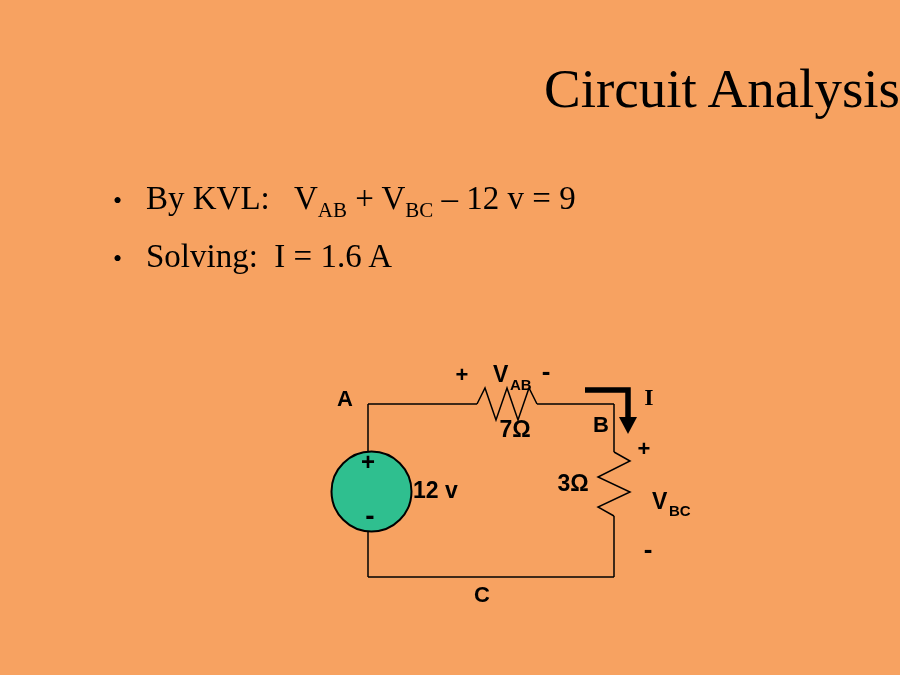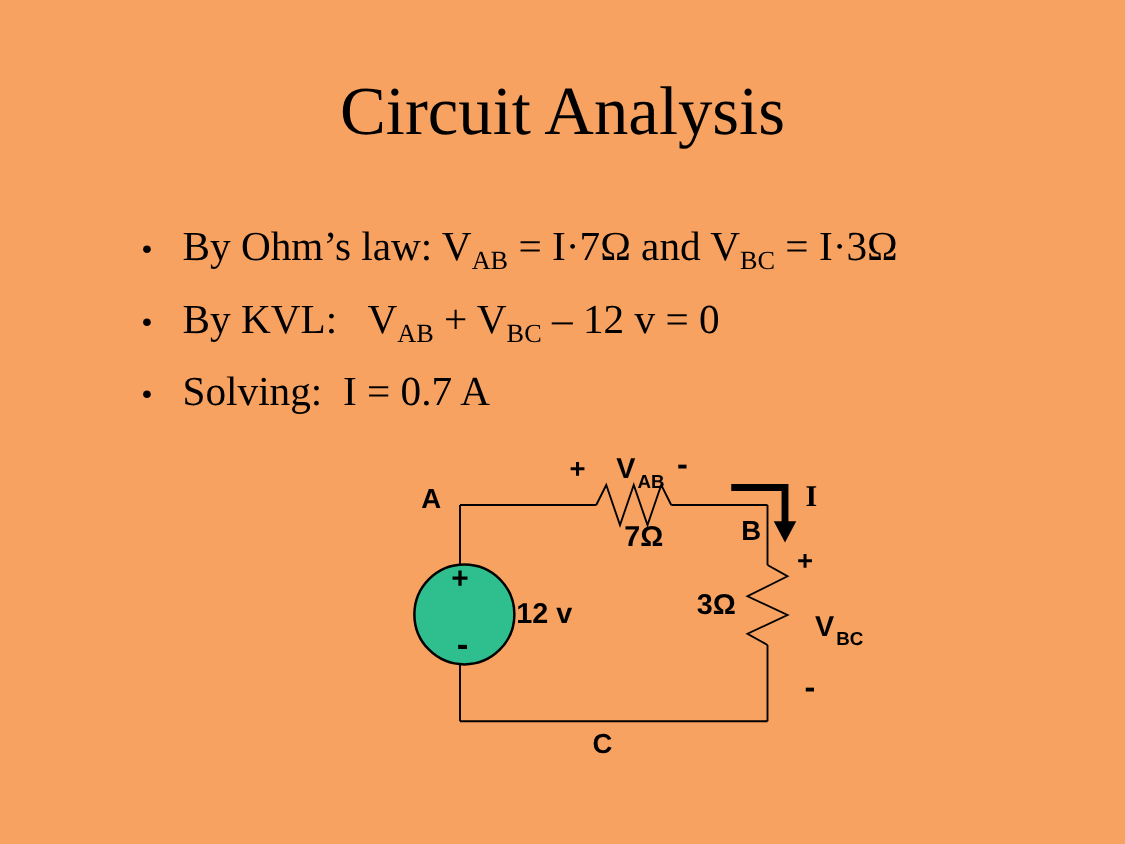--- a/index.html
+++ b/index.html
@@ -7,21 +7,21 @@
     width: 900px; height: 675px;
     background: #F7A261;
     position: relative;
     overflow: hidden;
     font-family: "Liberation Serif", serif;
     color: #000;
   }
   .slide-title {
     position: absolute;
     top: 22px; left: 0; width: 900px;
-    text-align: center;
+    text-align: right;
     font-size: 55px;
     font-weight: 400;
     line-height: 1.1;
     white-space: pre;
   }
   ul.bullets {
     position: absolute;
     left: 80px; top: 114px;
     margin: 0; padding: 0;
     list-style: none;
@@ -56,27 +56,24 @@
     font-family: "Liberation Serif", serif;
   }
 </style>
 </head>
 <body>
 
 <h1 class="slide-title">Circuit Analysis</h1>
 
 <ul class="bullets">
   <li>
-    <span class="marker">•</span><span class="btext"><span>By Ohm’s law: V</span><sub>AB</sub><span> = I·7Ω and V</span><sub>BC</sub><span> = I·3Ω</span></span>
+    <span class="marker">•</span><span class="btext"><span>By KVL:   V</span><sub>AB</sub><span> + V</span><sub>BC</sub><span> – 12 v = 9</span></span>
   </li>
   <li>
-    <span class="marker">•</span><span class="btext"><span>By KVL:   V</span><sub>AB</sub><span> + V</span><sub>BC</sub><span> – 12 v = 0</span></span>
-  </li>
-  <li>
-    <span class="marker">•</span><span class="btext"><span>Solving:  I = 0.7 A</span></span>
+    <span class="marker">•</span><span class="btext"><span>Solving:  I = 1.6 A</span></span>
   </li>
 </ul>
 
 <svg class="circuit-layer" viewBox="0 0 900 675" xmlns="http://www.w3.org/2000/svg">
 
   <g stroke="#000" stroke-width="1.5" fill="none">
     <path d="M368,404 L368,577"></path>
     <path d="M368,404 L477,404"></path>
     <path d="M477,404 L485,388 L496,420 L507,388 L518,420 L529,388 L537,404"></path>
     <path d="M537,404 L614,404"></path>

